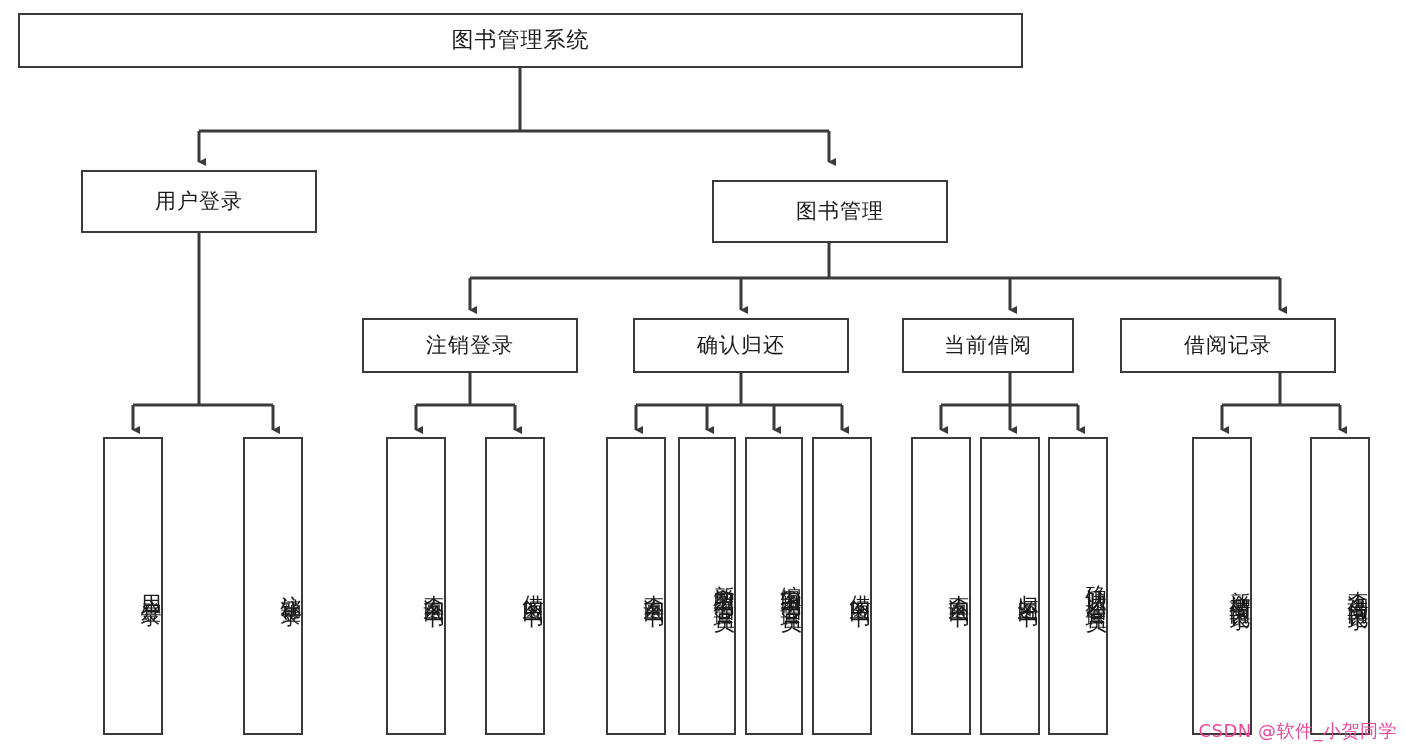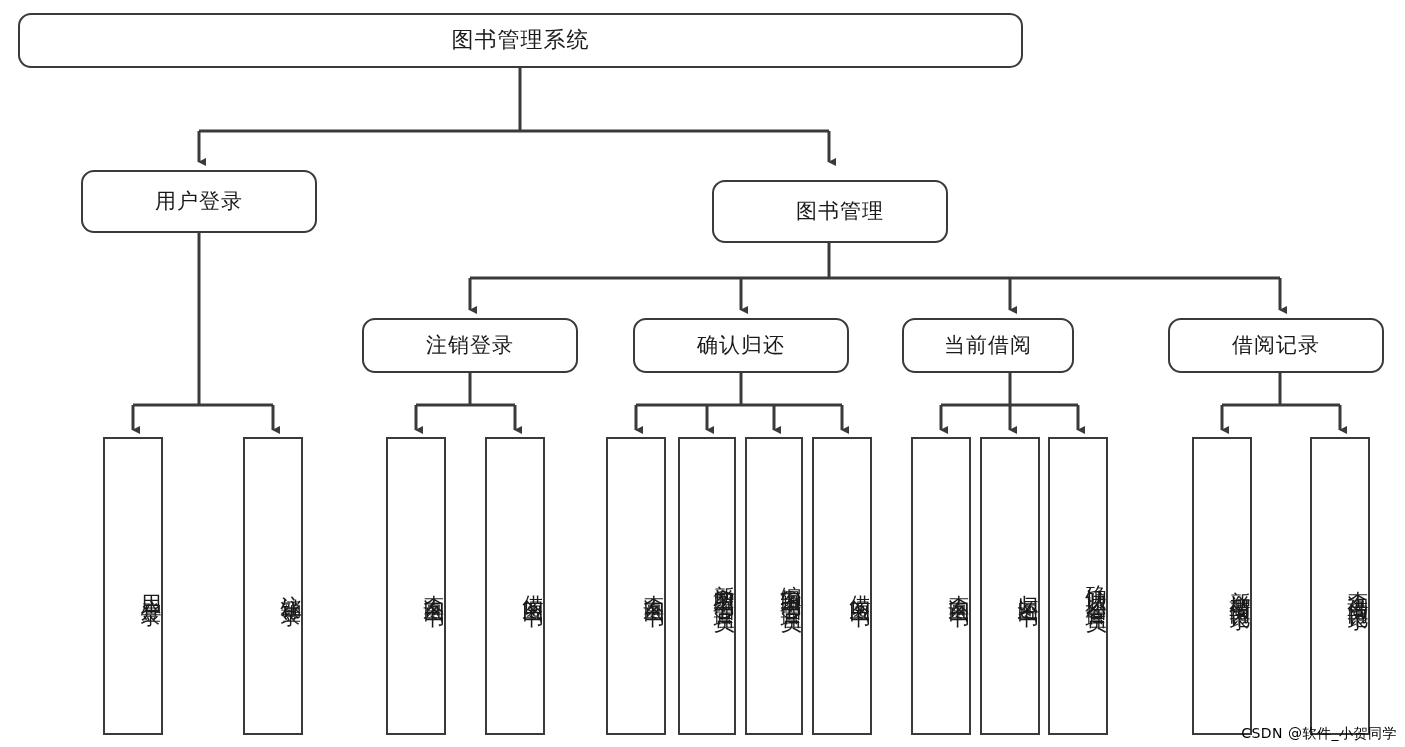--- a/index.html
+++ b/index.html
@@ -17,43 +17,43 @@
     position:absolute;
     box-sizing:border-box;
     background:#ffffff;
     border:2px solid #3a3a3a;
     display:flex;
     align-items:center;
     justify-content:center;
     color:#1a1a1a;
     z-index:2;
   }
-  .node.horiz{font-size:21px;letter-spacing:1px;line-height:1.1;border-radius:13px;}
+  .node.horiz{font-size:21px;letter-spacing:1px;line-height:1.1;}
   .node.root{font-size:22px;}
   .node.leaf{
     font-size:21px;
     writing-mode:vertical-rl;
     text-orientation:upright;
     letter-spacing:4px;
     line-height:1.0;
     padding:14px 0;
     align-items:flex-start;
     justify-content:center;
   }
   .leaf-text{
     writing-mode:vertical-rl;
     text-orientation:upright;
     white-space:nowrap;
     display:block;
   }
   #watermark{
     position:absolute;
     right:8px;bottom:4px;
-    font-size:14px;
-    color:#000000;
+    font-size:18px;
+    color:#ec4899;
     letter-spacing:0.5px;
     z-index:5;
     white-space:nowrap;
   }
 </style>
 </head>
 <body>
 
 <div id="diagram-root">
 
@@ -120,21 +120,21 @@
 
   <div class="node horiz" style="left:362px;top:318px;width:216px;height:55px;">
     <span>注销登录</span>
   </div>
   <div class="node horiz" style="left:633px;top:318px;width:216px;height:55px;">
     <span>确认归还</span>
   </div>
   <div class="node horiz" style="left:902px;top:318px;width:172px;height:55px;">
     <span>当前借阅</span>
   </div>
-  <div class="node horiz" style="left:1168px;top:318px;width:216px;height:55px;">
+  <div class="node horiz" style="left:1120px;top:318px;width:216px;height:55px;">
     <span>借阅记录</span>
   </div>
 
   <div class="node leaf" style="left:103px;top:437px;width:60px;height:298px;">
     <span class="leaf-text">用户登录</span>
   </div>
   <div class="node leaf" style="left:243px;top:437px;width:60px;height:298px;">
     <span class="leaf-text">注销登录</span>
   </div>
   <div class="node leaf" style="left:386px;top:437px;width:60px;height:298px;">

